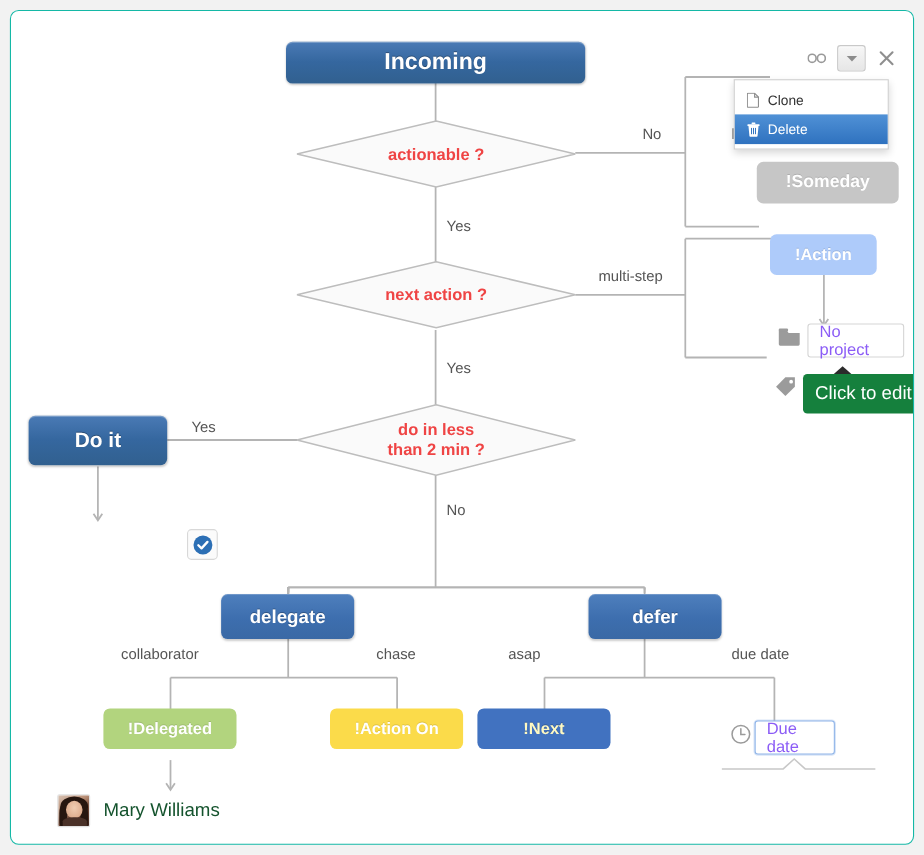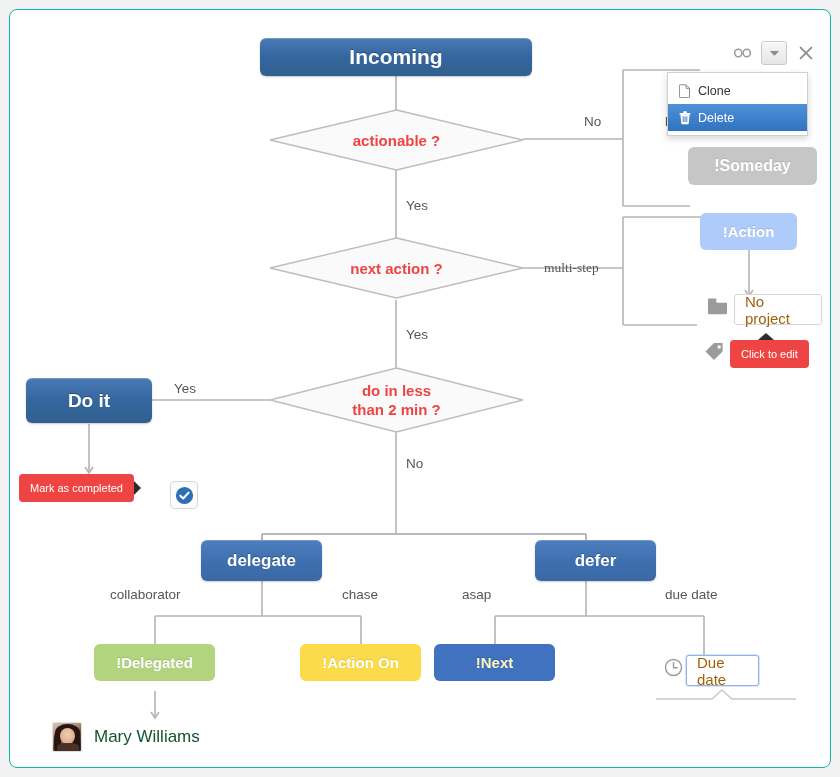--- a/index.html
+++ b/index.html
@@ -104,23 +104,23 @@
   }
   .dd-item.active {
     background: linear-gradient(180deg,#5091d6 0%, #2f72bf 100%);
     color: #ffffff;
   }
   .dd-ico { width: 13px; height: 14px; display: flex; align-items: center; justify-content: center; flex: 0 0 13px; }
 
   
   .tip {
     position: absolute;
-    background: #ef4444;
+    background: #15803d;
     color: #ffffff;
-    font-size: 11px;
+    font-size: 17px;
     border-radius: 4px;
     padding: 8px 11px;
     white-space: nowrap;
     z-index: 30;
   }
   .tip::after { content:""; position:absolute; width:0; height:0; }
   .tip.right::after {
     right: -7px; top: 50%; margin-top: -7px;
     border-top: 7px solid transparent; border-bottom: 7px solid transparent;
     border-left: 7px solid #2b2b2b;
@@ -140,21 +140,21 @@
     display: flex; align-items: center; justify-content: center;
     z-index: 25;
   }
   .field {
     position: absolute;
     border: 1px solid #d5d5d5;
     border-radius: 3px;
     background: #ffffff;
     display: flex; align-items: center;
     padding: 0 10px;
-    color: #a16207;
+    color: #8b5cf6;
     font-size: 15px;
   }
   .field.focused { border: 1px solid #8fb4e8; box-shadow: 0 0 0 1px rgba(143,180,232,.35); }
   .sico { position: absolute; color: #9e9e9e; }
   .avatar {
     position: absolute;
     width: 30px; height: 30px;
     border: 1px solid #e0e0e0;
     border-radius: 2px;
     background: linear-gradient(150deg,#d9c3b4 0%,#b98f76 35%,#6d4433 62%,#3a2018 100%);
@@ -325,30 +325,29 @@
       <span>!Action On</span>
     </div>
 
     <div class="node royal" style="left:424px; top:634px; width:121px; height:37px; font-size:15px;">
       <span>!Next</span>
     </div>
 
     <div class="elabel" style="left:574px; top:104px;">No</div>
     <div class="elabel" style="left:655px; top:104px;">le</div>
     <div class="elabel" style="left:396px; top:188px;">Yes</div>
-    <div class="elabel" style="left:534px; top:250px;font-family:Liberation Serif, serif;">multi-step</div>
+    <div class="elabel" style="left:534px; top:233px;">multi-step</div>
     <div class="elabel" style="left:396px; top:317px;">Yes</div>
     <div class="elabel" style="left:164px; top:371px;">Yes</div>
     <div class="elabel" style="left:396px; top:446px;">No</div>
     <div class="elabel" style="left:100px; top:577px;">collaborator</div>
     <div class="elabel" style="left:332px; top:577px;">chase</div>
     <div class="elabel" style="left:452px; top:577px;">asap</div>
     <div class="elabel" style="left:655px; top:577px;">due date</div>
 
-    <div class="tip right" style="left:9px; top:464px;">Mark as completed</div>
     <div class="check-btn" style="left:160px; top:471px;">
       <svg width="19" height="19" viewBox="0 0 19 19">
         <circle cx="9.5" cy="9.5" r="8.6" fill="#2c6fb5"></circle>
         <path d="M5.3 9.7 L8.2 12.5 L13.6 6.6" fill="none" stroke="#ffffff" stroke-width="2.1" stroke-linecap="round" stroke-linejoin="round"></path>
       </svg>
     </div>
 
     <svg class="sico" style="left:697px; top:286px;" width="22" height="20" viewBox="0 0 22 20">
       <path d="M1 4.5 h7 l2 2.2 h10 V17 a1.3 1.3 0 0 1 -1.3 1.3 H2.3 A1.3 1.3 0 0 1 1 17 Z" fill="#9b9b9b"></path>
       <rect x="1" y="2.6" width="8.4" height="3" rx="1" fill="#9b9b9b"></rect>

